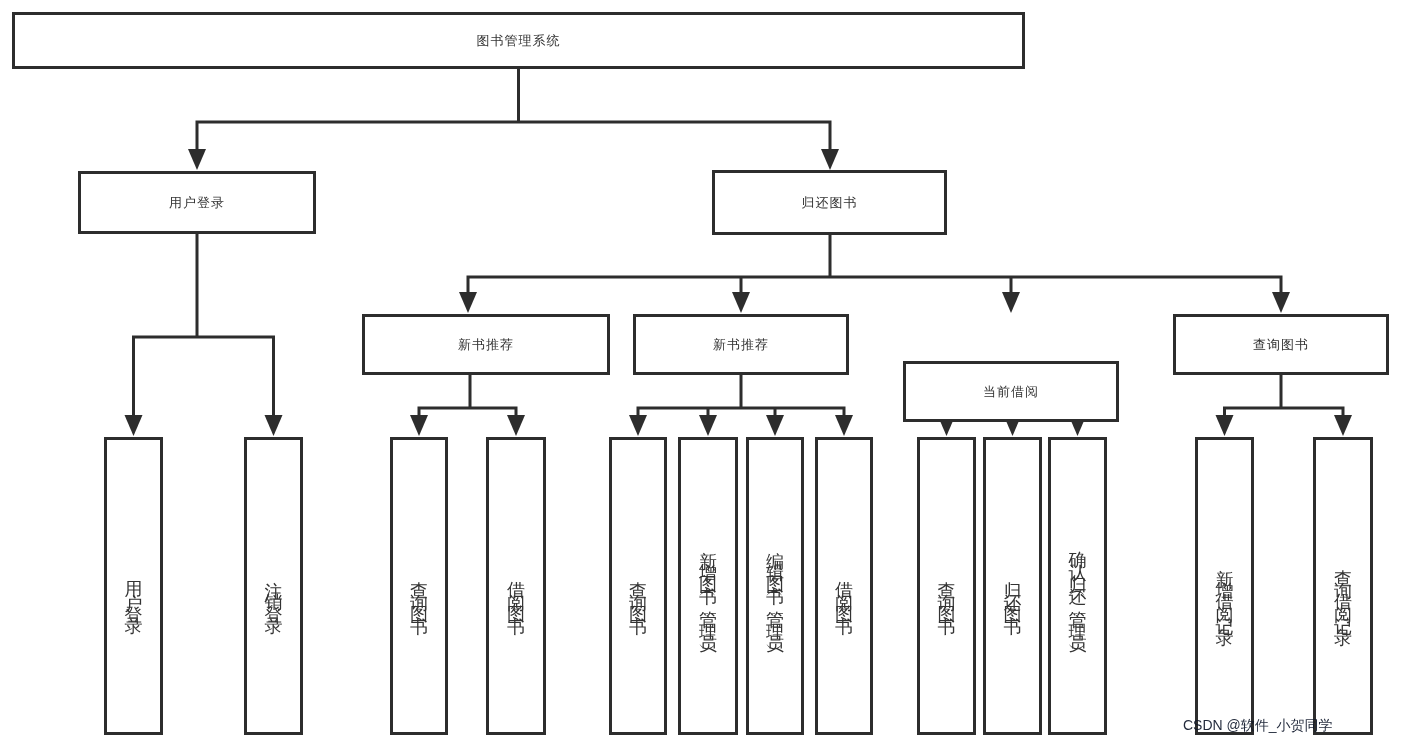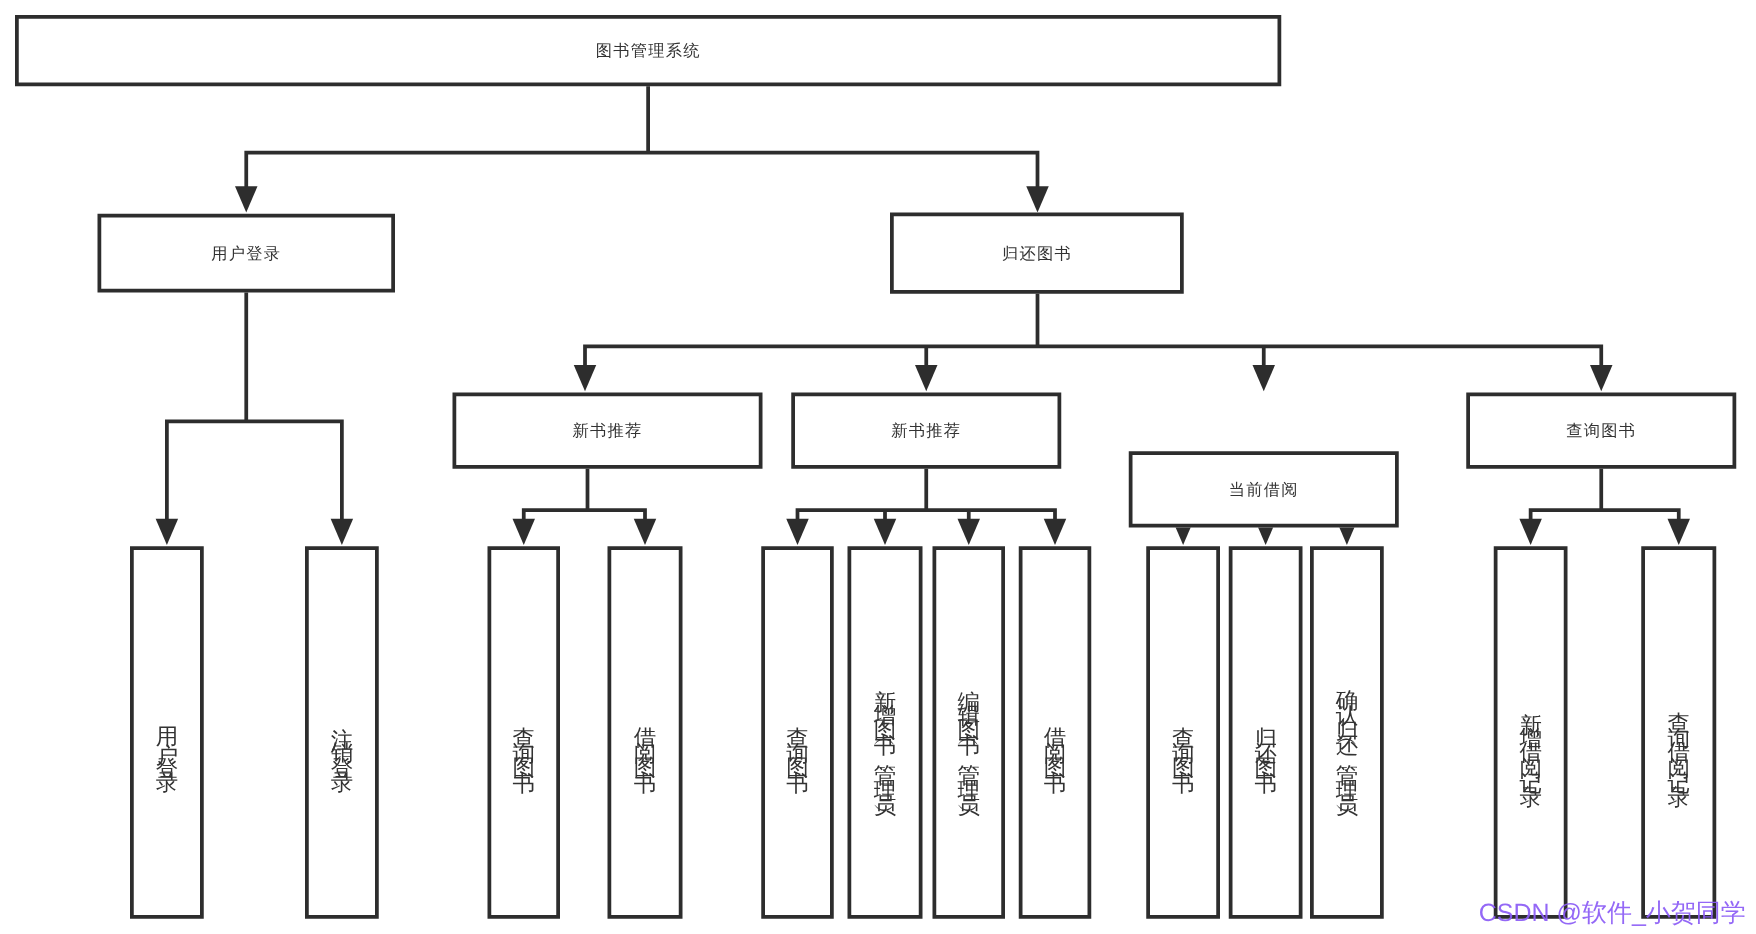--- a/index.html
+++ b/index.html
@@ -18,21 +18,21 @@
   .leaf{
     writing-mode:vertical-rl;text-orientation:mixed;
     letter-spacing:12px;font-size:18px;line-height:1;
     padding-top:10px;
   }
   #connectors{
     position:absolute;left:0;top:0;z-index:1;pointer-events:none;
   }
   #watermark{
     position:absolute;left:1183px;top:717px;z-index:3;
-    font-size:20px;color:#8b5cf6;opacity:0.92;white-space:nowrap;
+    font-size:14px;color:#0f172a;opacity:0.92;white-space:nowrap;
   }
 </style>
 </head>
 <body>
 
 <svg id="connectors" width="1405" height="747" viewBox="0 0 1405 747">
   <g stroke="#2d2d2d" stroke-width="3" stroke-linecap="square" fill="none">
 
     <path d="M518.5 69 V122 M197 122 H830 M197 122 V152 M830 122 V152"></path>
 

